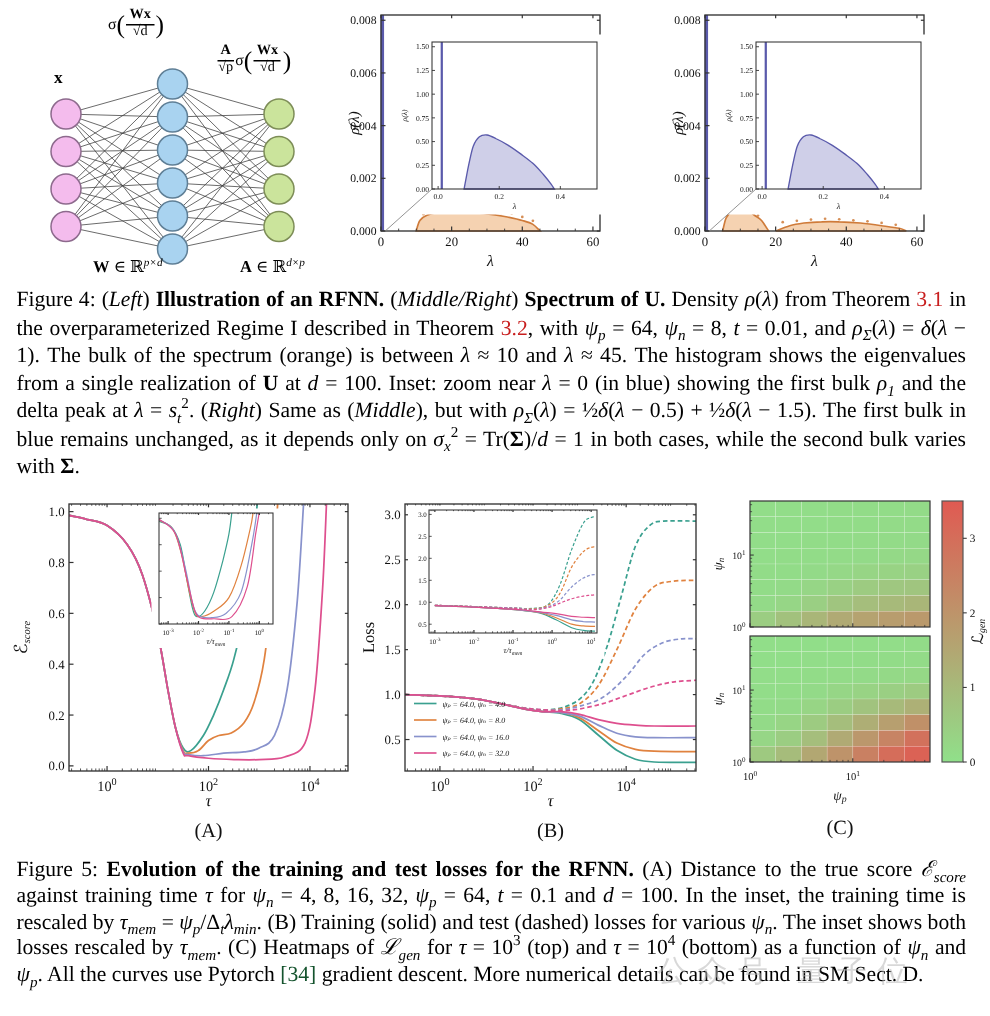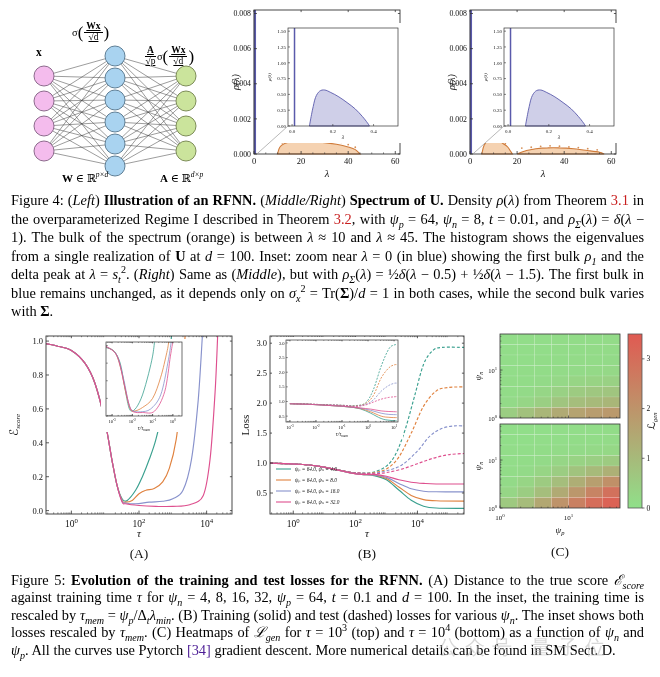--- a/index.html
+++ b/index.html
@@ -16,23 +16,23 @@
   .caption{position:absolute;left:11px;width:633px;font-size:14.4px;line-height:18.5px;
            text-align:justify;color:#000;z-index:1;}
   #fig4-caption{top:191px;}
   #fig5-caption{top:572px;line-height:17.4px;}
   .caption sub{font-size:0.7em;font-style:italic;line-height:0;}
   .caption sup{font-size:0.7em;line-height:0;}
   .seg-b{font-weight:bold;}
   .seg-i{font-style:italic;}
   .seg-m{font-style:italic;}
   .seg-r{color:#c81e1e;}
-  .seg-g{color:#4c1d95;}
+  .seg-g{color:#14532d;}
   .formula{position:absolute;display:flex;align-items:center;font-size:10.5px;color:#000;white-space:nowrap;}
-  .frac{display:inline-flex;flex-direction:column;align-items:center;line-height:1.05;margin:16px 1px;font-size:9.5px;text-decoration:underline;}
+  .frac{display:inline-flex;flex-direction:column;align-items:center;line-height:1.05;margin:0 1px;font-size:9.5px;}
   .frac .num{padding:0 2px;border-bottom:0.8px solid #000;}
   .paren{display:inline-block;font-size:17px;font-weight:300;line-height:0.9;}
   .bv{font-weight:bold;}
   .matlab{position:absolute;font-size:11px;font-weight:bold;text-align:center;}
   .matlab .setsup{font-size:7.5px;vertical-align:super;font-style:italic;font-weight:normal;}
   #lab-x{position:absolute;left:30px;top:40px;font-weight:bold;font-size:11.5px;}
   #lab-hidden{left:66px;top:0px;}
   #lab-out{left:138px;top:24px;}
   #lab-W{left:56px;top:164px;}
   #lab-A{left:142px;top:164px;margin-left:12px;}

